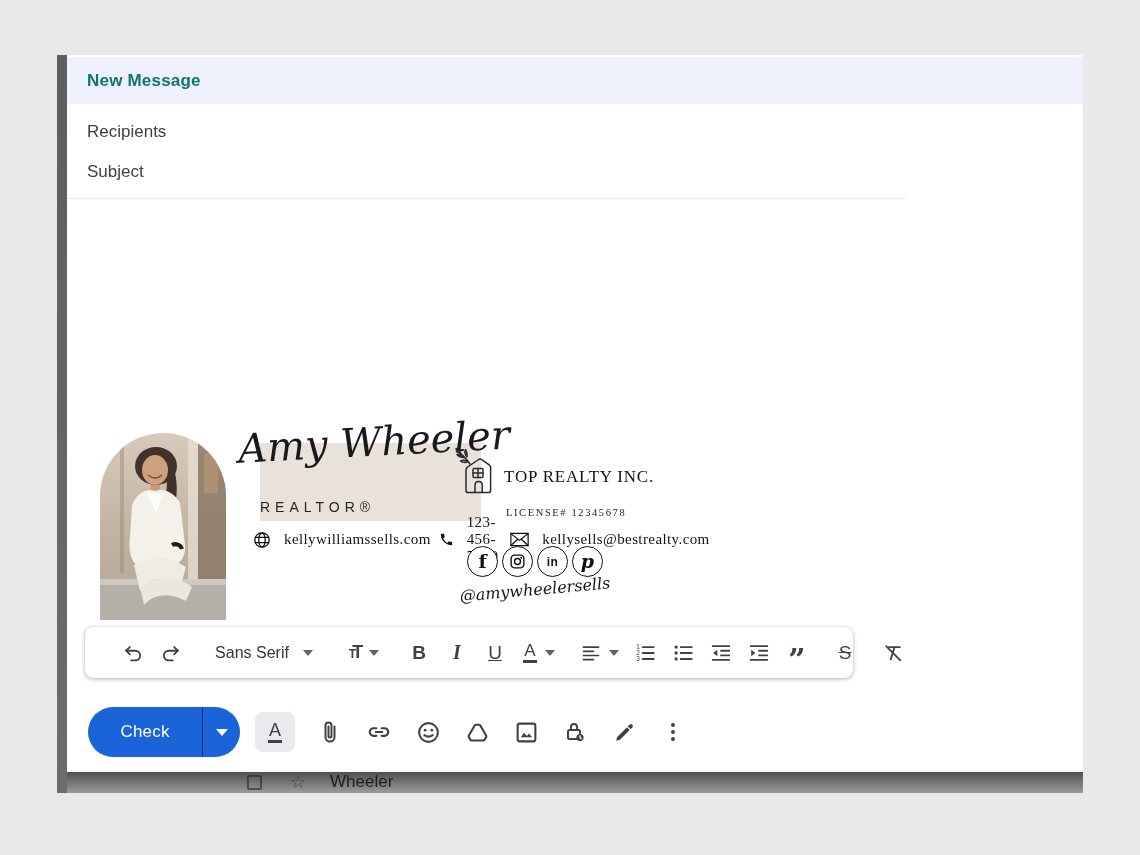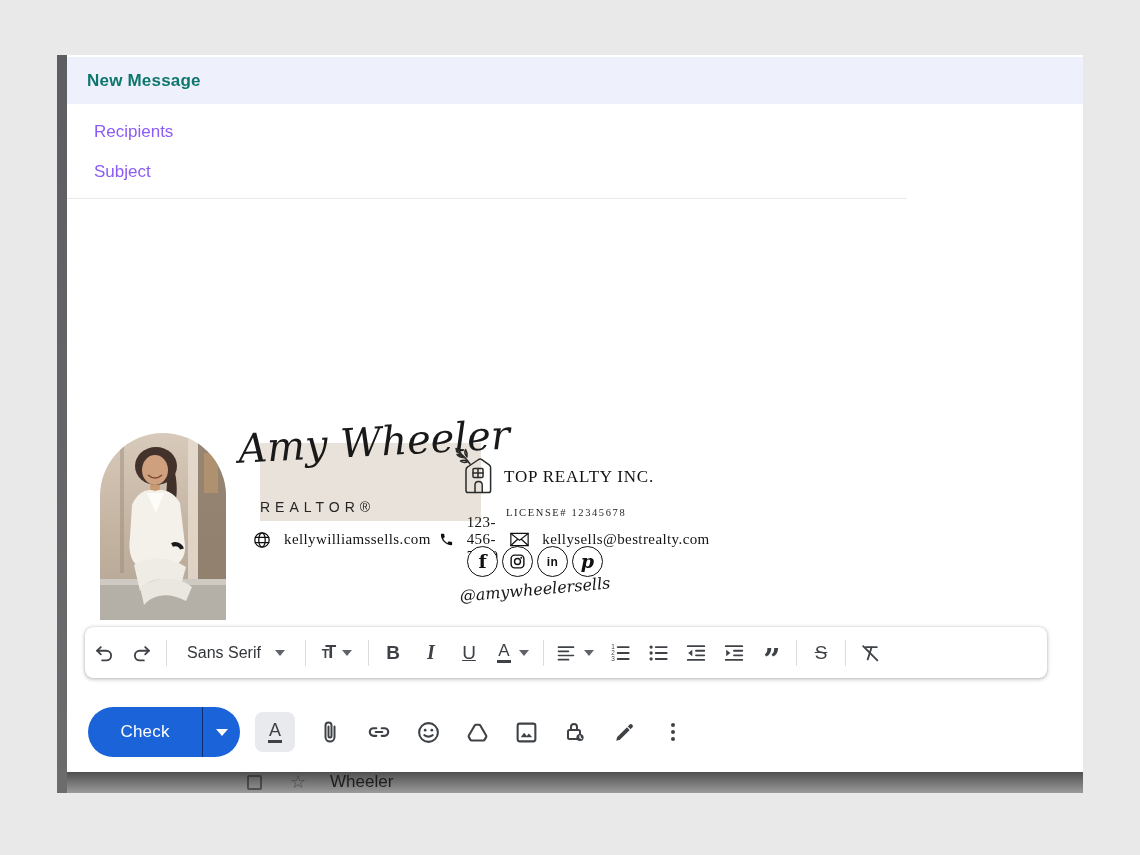--- a/index.html
+++ b/index.html
@@ -21,21 +21,21 @@
   }
   .dim-row .cbx { position:absolute; left:190px; top:3px; width:15px; height:15px; border:2px solid rgba(30,30,30,.55); border-radius:2px; }
   .dim-row .star { position:absolute; left:233px; top:-1px; font-size:18px; color:rgba(30,30,30,.55); }
   .dim-row .sender { position:absolute; left:273px; top:0px; font-size:17px; font-weight:500; color:#1d1d1d; }
   .dim-row .subject { position:absolute; left:568px; top:0px; font-size:17px; color:#232323; white-space:nowrap; }
 
   
   .compose { position:absolute; left:10px; top:0; width:1016px; height:717px; background:#fff; z-index:2; }
   .compose-header { position:absolute; left:0; top:2px; width:1016px; height:47px; background:#eef1fb; display:flex; align-items:center; padding-left:20px; }
   .compose-title { font-size:17px; font-weight:700; color:#0f766e; letter-spacing:.2px; }
-  .field { position:absolute; left:0; width:840px; display:flex; align-items:center; padding-left:27px; font-size:17px; color:#8b5cf6; border-bottom:1px solid #ebebeb; background:#fff; }
+  .field { position:absolute; left:0; width:840px; display:flex; align-items:center; padding-left:20px; font-size:17px; color:#404040; border-bottom:1px solid #ebebeb; background:#fff; }
   .field.recipients { top:49px; height:56px; }
   .field.subject { top:91px; height:53px; }
 
   
   .sig { position:absolute; left:33px; top:378px; width:560px; height:190px; }
   .photo { position:absolute; left:0; top:0; width:126px; height:187px; border-radius:63px 63px 0 0; overflow:hidden; }
   .plate { position:absolute; left:160px; top:10px; width:221px; height:78px; background:#e8e2da; }
   .sig-name {
     position:absolute; left:138px; top:-14px; width:260px; text-align:center;
     font-family:"DejaVu Serif", serif; font-style:italic; font-size:40px; color:#191919;
@@ -54,23 +54,23 @@
   .social-row { display:flex; justify-content:center; gap:4px; }
   .soc { width:31px; height:31px; border:1.6px solid #111; border-radius:50%; display:flex; align-items:center; justify-content:center; background:#fff; }
   .soc .glyph { font-weight:700; color:#111; font-size:16px; line-height:1; }
   .soc .glyph.in { font-size:12px; letter-spacing:.5px; }
   .soc.solid-f .glyph { font-family:"DejaVu Serif", serif; font-size:19px; }
   .soc.solid-p .glyph { font-family:"DejaVu Serif", serif; font-style:italic; font-size:19px; }
   .social-handle { margin-top:3px; font-family:"DejaVu Serif", serif; font-style:italic; font-size:16px; color:#151515; transform:rotate(-5deg); }
 
   
   .fmt-bar {
-    position:absolute; left:18px; top:572px; width:962px; height:51px;
+    position:absolute; left:18px; top:572px; width:768px; height:51px;
     background:#fff; border-radius:8px; box-shadow:0 1px 4px rgba(0,0,0,.3), 0 0 1px rgba(0,0,0,.2);
-    display:flex; align-items:center; padding:0 0; z-index:4;
+    display:flex; align-items:center; padding:0 29px; z-index:4;
   }
   .tb { height:40px; min-width:38px; display:flex; align-items:center; justify-content:center; color:#3e4247; cursor:pointer; }
   .tb-div { width:1px; height:26px; background:#dadce0; margin:0 5px; }
   .tb-font { min-width:128px; gap:14px; font-size:16px; font-weight:500; color:#33363a; }
   .caret { width:0; height:0; border-left:5px solid transparent; border-right:5px solid transparent; border-top:6px solid #5f6368; }
   .tb-size { min-width:52px; gap:6px; font-weight:700; }
   .tb-size .t-small { font-size:12px; }
   .tb-size .t-big { font-size:18px; margin-left:-4px; }
   .tb-bold { font-weight:700; font-size:19px; }
   .tb-italic { font-style:italic; font-family:"Liberation Serif", serif; font-weight:700; font-size:20px; }

